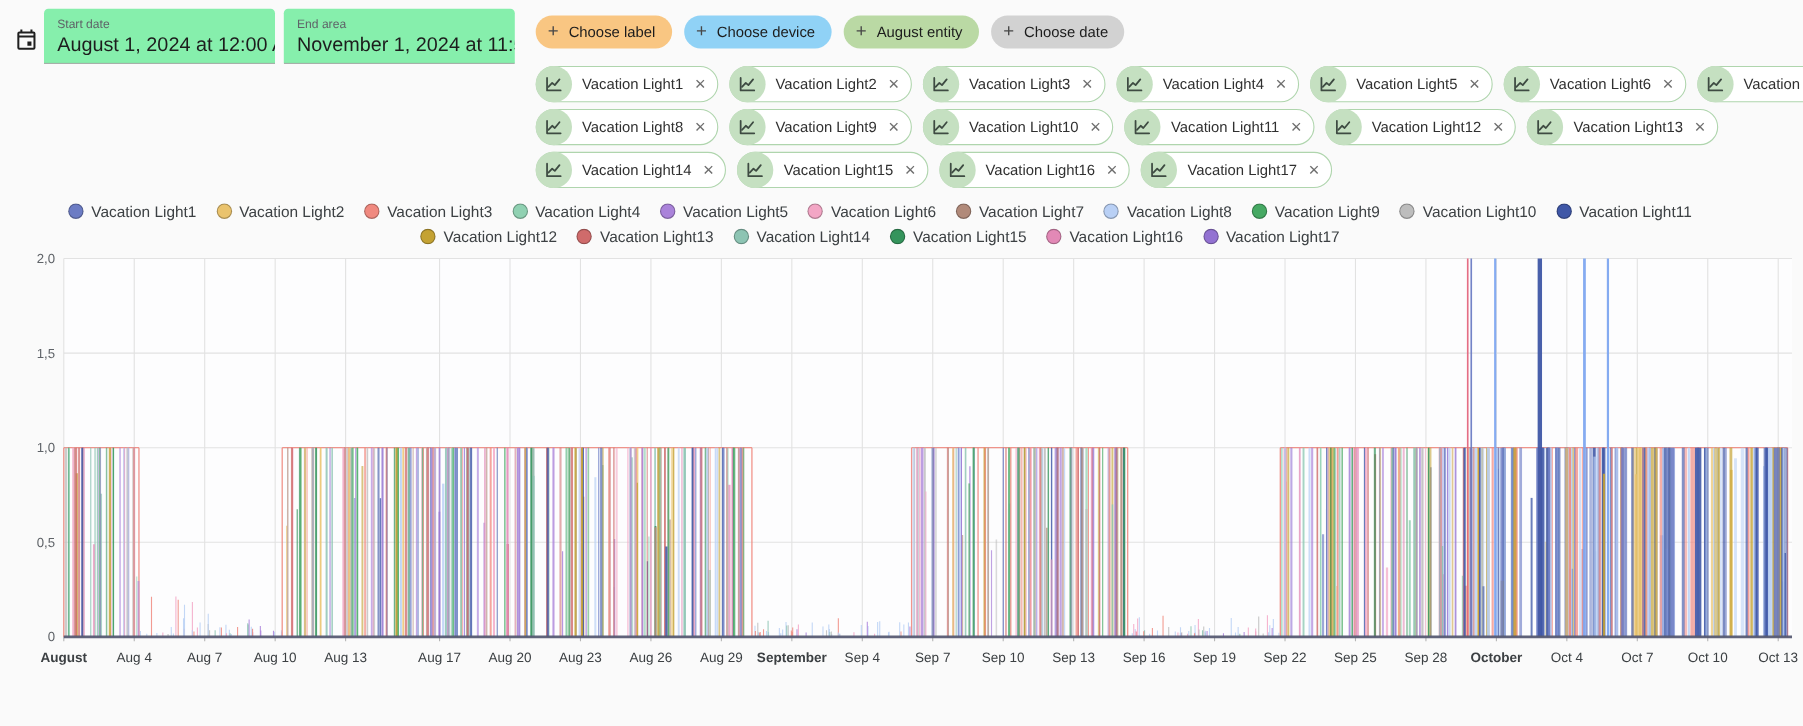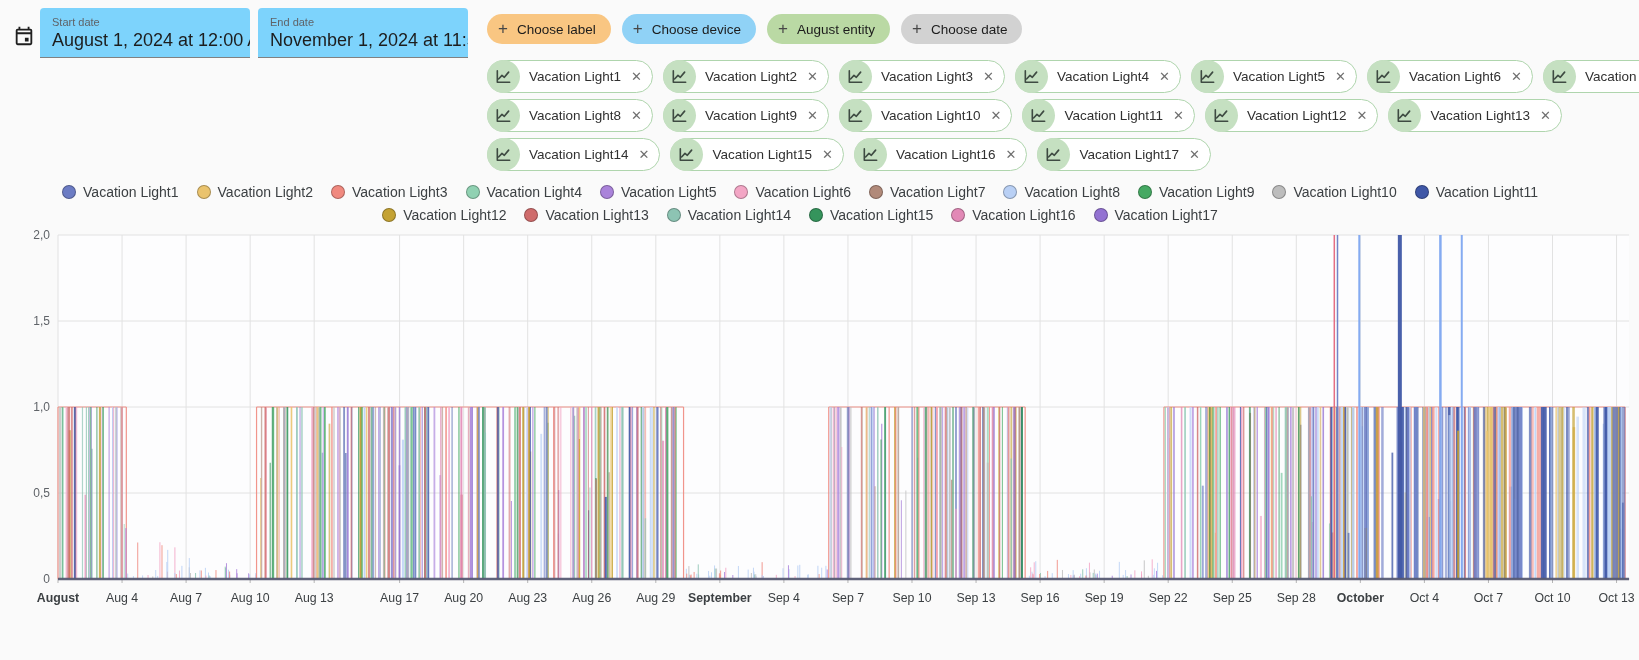--- a/index.html
+++ b/index.html
@@ -4,21 +4,21 @@
 <style>
   * { margin:0; padding:0; box-sizing:border-box; }
   html,body { width:1639px; height:660px; background:#fafafa;
     font-family:"Liberation Sans", sans-serif; color:#212121; overflow:hidden; }
   .page { position:relative; width:1639px; height:660px; }
 
   
   .cal-btn { position:absolute; left:8px; top:20px; width:32px; height:32px;
     background:transparent; border:none; display:flex; align-items:center; justify-content:center; cursor:pointer; }
   .date-field { position:absolute; top:8px; height:50px; width:210px;
-    background:#7dd3fc; border-radius:4px 4px 0 0; border-bottom:1px solid #818181;
+    background:#86efac; border-radius:4px 4px 0 0; border-bottom:1px solid #818181;
     padding:7px 4px 6px 12px; cursor:pointer; overflow:hidden; }
   .date-field .df-label { display:block; font-size:11px; color:#5f6368; line-height:14px; }
   .date-field .df-value { display:block; font-size:18px; color:#1d1d1d; line-height:22px; white-space:nowrap; }
   #start-date { left:40px; }
   #end-date { left:258px; }
 
   
   .filter-col { position:absolute; left:487px; top:14px; width:1150px; }
   .choose-row { display:flex; gap:11px; }
   .choose-chip { display:inline-flex; align-items:center; height:30px; border:none;
@@ -55,21 +55,21 @@
       <path fill="#1f1f1f" d="M19 4h-1V2h-2v2H8V2H6v2H5a2 2 0 0 0-2 2v14a2 2 0 0 0 2 2h14a2 2 0 0 0 2-2V6a2 2 0 0 0-2-2zm0 16H5V10h14v10zM5 8V6h14v2H5zm8 6h4v4h-4v-4z"></path>
     </svg>
   </button>
 
   <div class="date-field" id="start-date">
     <span class="df-label">Start date</span>
     <span class="df-value">August 1, 2024 at 12:00 AM</span>
   </div>
 
   <div class="date-field" id="end-date">
-    <span class="df-label">End date</span>
+    <span class="df-label">End area</span>
     <span class="df-value">November 1, 2024 at 11:59 PM</span>
   </div>
 
   <div class="filter-col">
     <div class="choose-row" id="choose-row">
   <button class="choose-chip" style="background: rgb(249, 198, 130);">
           <span class="plus">+</span>
           <span class="cc-label">Choose label</span>
         </button>
 

